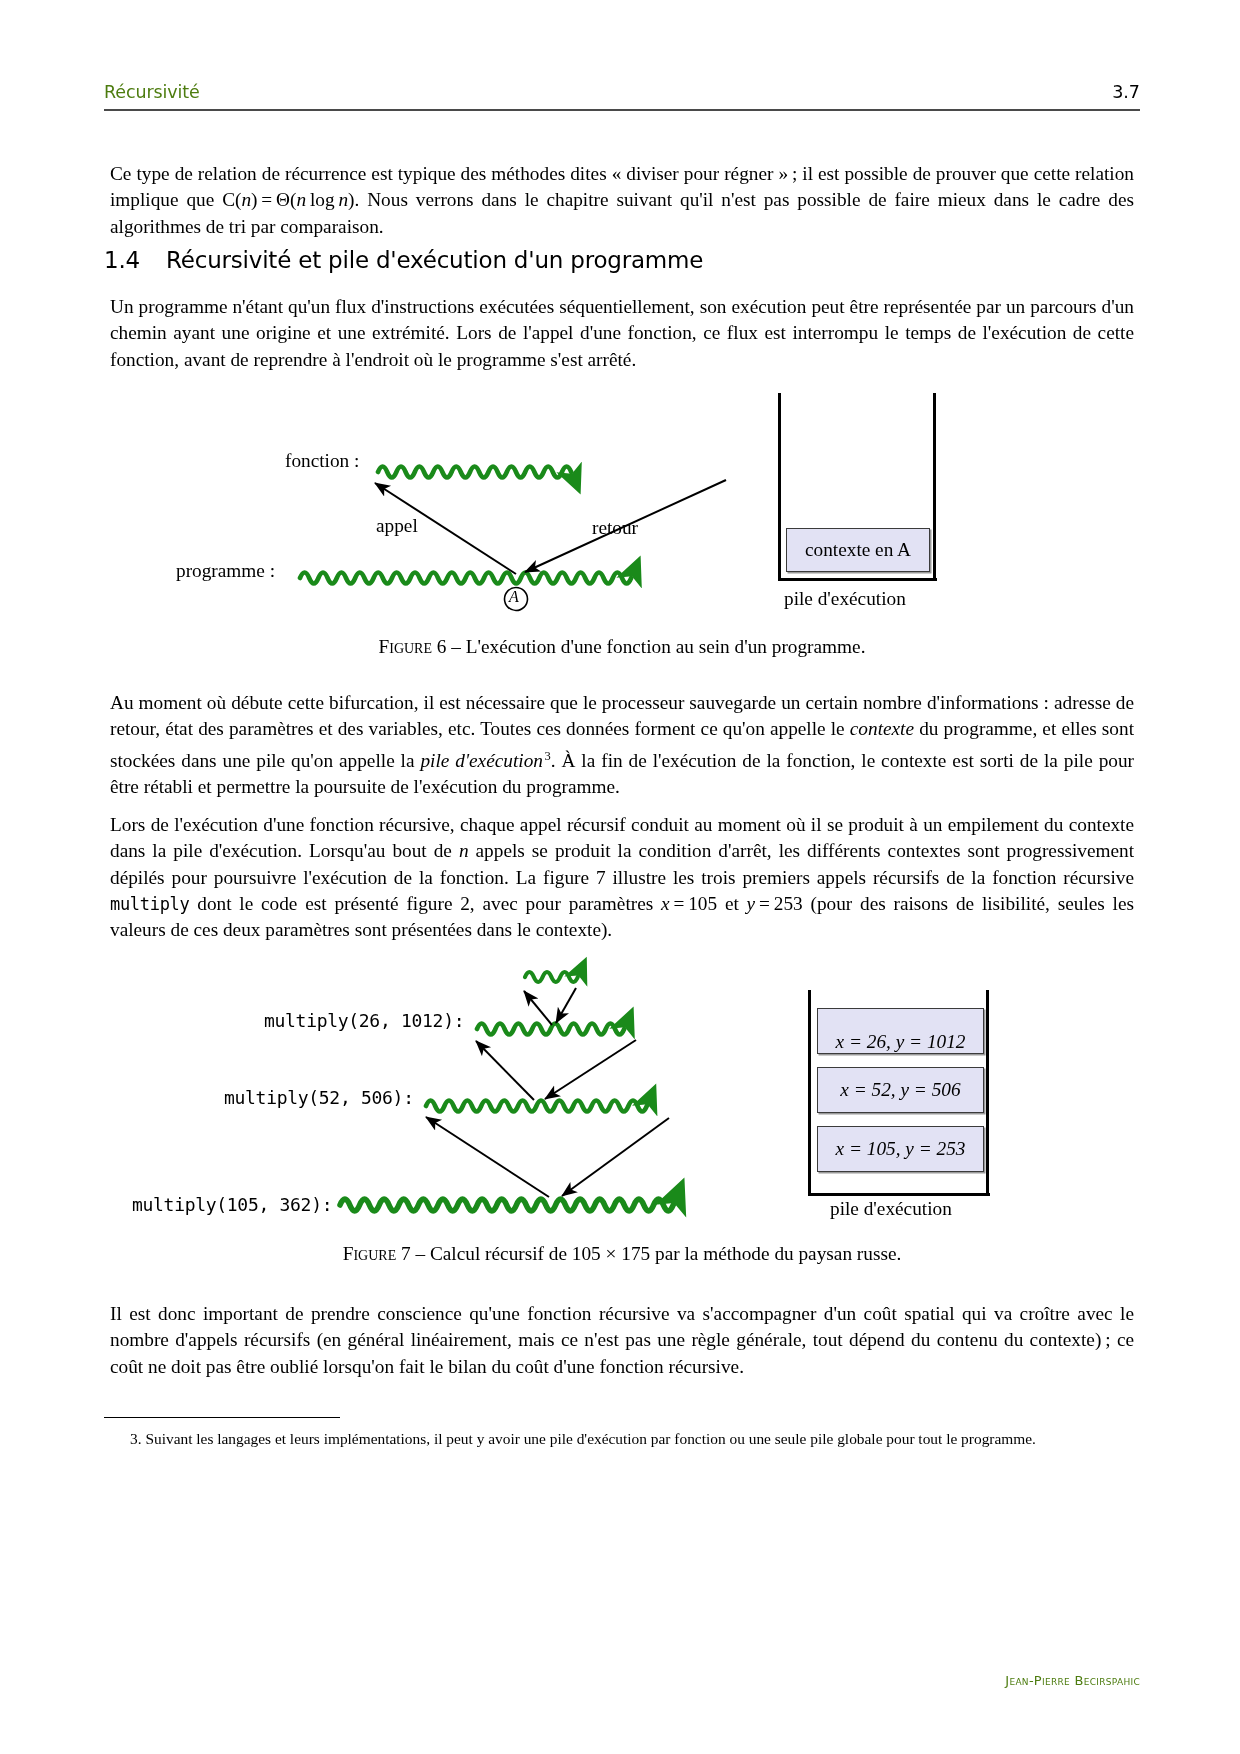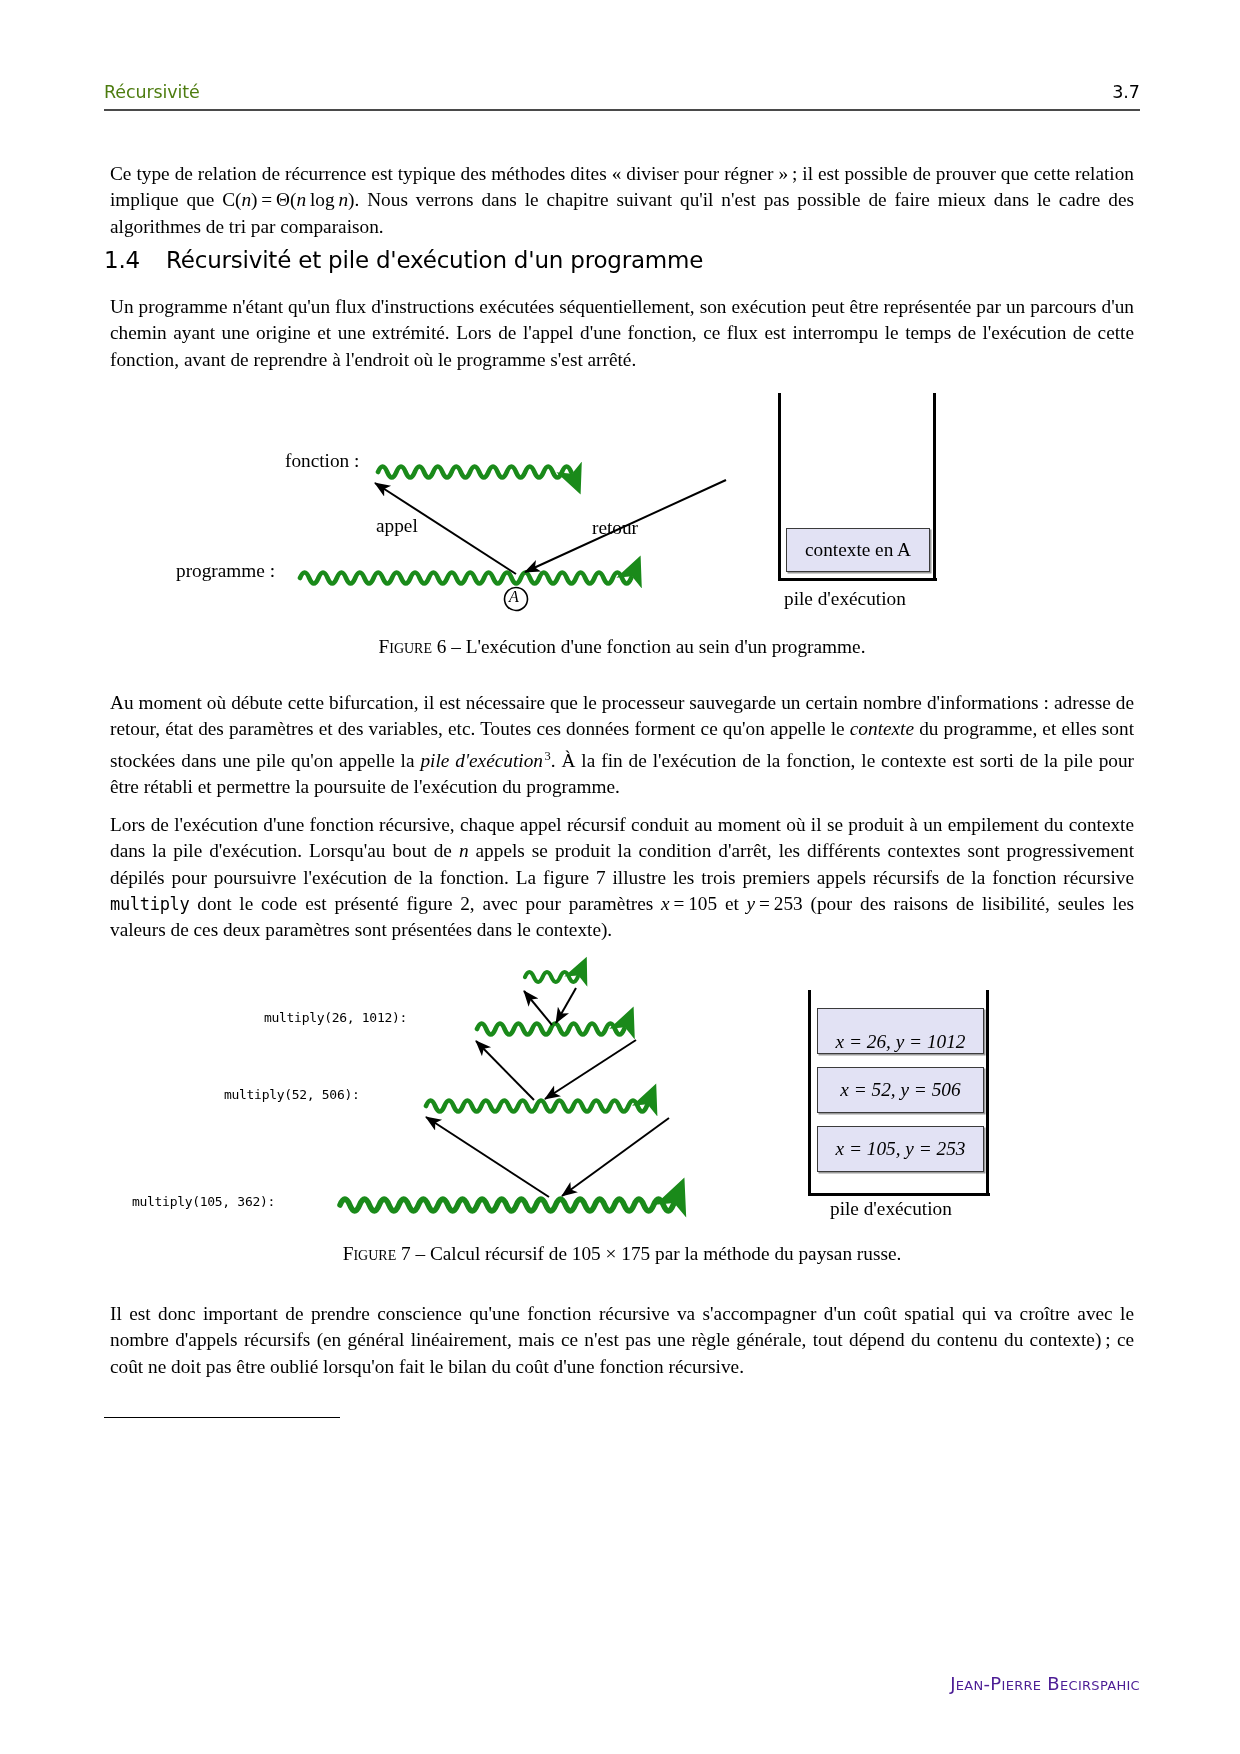--- a/index.html
+++ b/index.html
@@ -93,21 +93,21 @@
   }
   .smallcaps {
     font-variant: small-caps;
     font-size: 19.3px;
   }
   .fig-label {
     position: absolute;
     font-size: 19.3px;
     white-space: nowrap;
   }
-  .fig-label.tt { font-family: "DejaVu Sans Mono", monospace; font-size: 13px; }
+  .fig-label.tt { font-family: "DejaVu Sans Mono", monospace; font-size: 18px; }
   .fig-note {
     position: absolute;
     font-size: 19.3px;
     white-space: nowrap;
   }
   svg { display: block; overflow: visible; }
   .ctxbox {
     position: absolute;
     background: #e2e2f4;
     border: 1.4px solid #3b3b3b;
@@ -137,22 +137,22 @@
     font-size: 15.4px;
     line-height: 21.5px;
     text-align: justify;
   }
   .footnote .fnum { margin-left: 26px; }
   .colophon {
     position: absolute;
     right: 100px;
     font-family: "DejaVu Sans", sans-serif;
     font-variant: small-caps;
-    font-size: 18px;
-    color: #4c1d95;
+    font-size: 13px;
+    color: #4d7c0f;
     letter-spacing: 0.3px;
   }
 </style>
 </head>
 <body>
 
 <div class="page">
 
   <div class="runhead">
     <div class="runhead-title">Récursivité</div>
@@ -283,16 +283,20 @@
       <span>7</span>
       <span>– Calcul récursif de 105 × 175 par la méthode du paysan russe.</span>
     </div>
   </div>
 
   <div class="col" style="top:1295px;">
     <p class="para">Il est donc important de prendre conscience qu'une fonction récursive va s'accompagner d'un coût spatial qui va croître avec le nombre d'appels récursifs (en général linéairement, mais ce n'est pas une règle générale, tout dépend du contenu du contexte) ; ce coût ne doit pas être oublié lorsqu'on fait le bilan du coût d'une fonction récursive.</p>
   </div>
 
   <div class="fnrule" style="top:1417px;"></div>
+  <div class="footnote" style="top:1428px;">
+    <span class="fnum">3.</span>
+    <span>Suivant les langages et leurs implémentations, il peut y avoir une pile d'exécution par fonction ou une seule pile globale pour tout le programme.</span>
+  </div>
 
   <div class="colophon" style="top:1673px;">Jean-Pierre Becirspahic</div>
 
 </div>
 
 </body></html>

